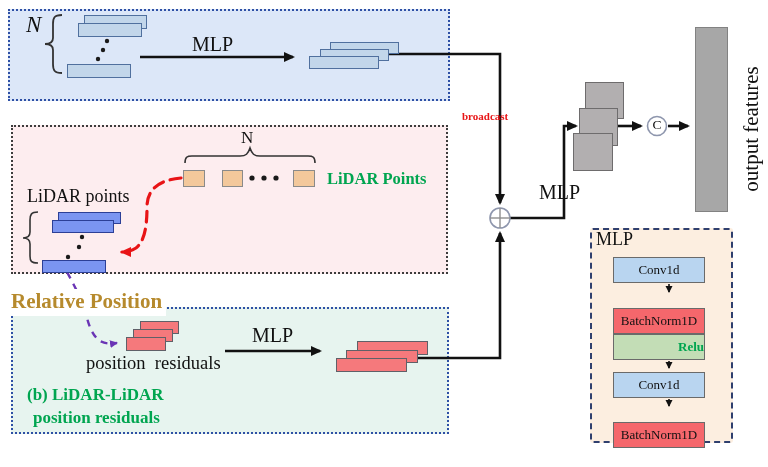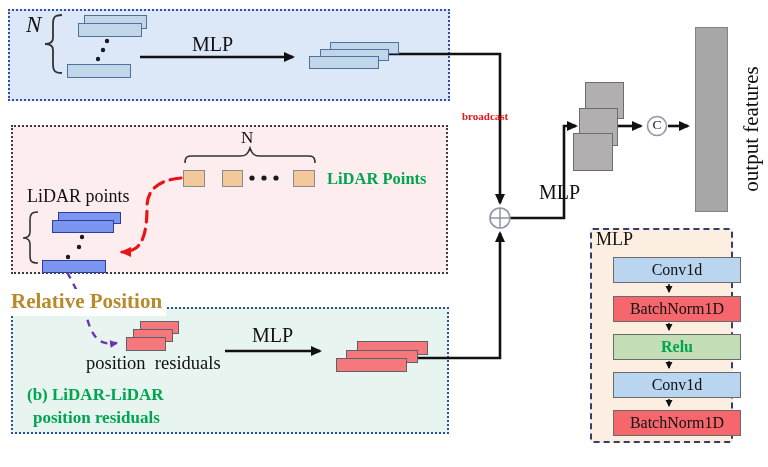--- a/index.html
+++ b/index.html
@@ -17,25 +17,25 @@
   .rect.blue-lt{background:#c2d6ea;border:1.5px solid #50709e;}
   .rect.blue-md{background:#7b95f1;border:1.5px solid #2c3f96;}
   .rect.red{background:#f5797c;border:1.5px solid #606068;}
   .rect.gray{background:#b2afb0;border:1.5px solid #6e6c6d;}
   .rect.gray-tall{background:#a7a7a7;border:1px solid #828282;}
   .label{position:absolute;z-index:4;white-space:pre;line-height:1.05;}
   .serif20{font-size:20px;}
   .green{color:#00a550;font-weight:bold;font-size:17px;}
   .redtx{color:#e81416;font-weight:bold;font-size:11px;}
   .olive{color:#b68a2d;font-weight:bold;font-size:21px;background:#fff;padding:1px 4px 4px 2px;}
-  .layer{position:absolute;left:613px;width:128px;height:26px;z-index:3;box-sizing:border-box;
-         border:1px solid #6a6a6a;text-align:center;font-size:16px;line-height:24px;}
+  .layer{position:absolute;left:613px;width:92px;height:26px;z-index:3;box-sizing:border-box;
+         border:1px solid #6a6a6a;text-align:center;font-size:13px;line-height:24px;}
   .layer.blue{background:#b9d5f0;}
-  .layer.red{background:#f5676c;}
-  .layer.green{background:#c3ddb6;}
+  .layer.red{background:#f5676c;margin-top:12px;}
+  .layer.green{background:#c3ddb6;text-align:right;}
   .vert{transform:translate(-50%,-50%) rotate(-90deg);transform-origin:center;font-size:21px;}
 </style>
 </head>
 <body>
 
 <div class="canvas">
 
   <div class="region" id="box-a"></div>
   <div class="region" id="box-neighbor"></div>
   <div class="region" id="box-b"></div>

